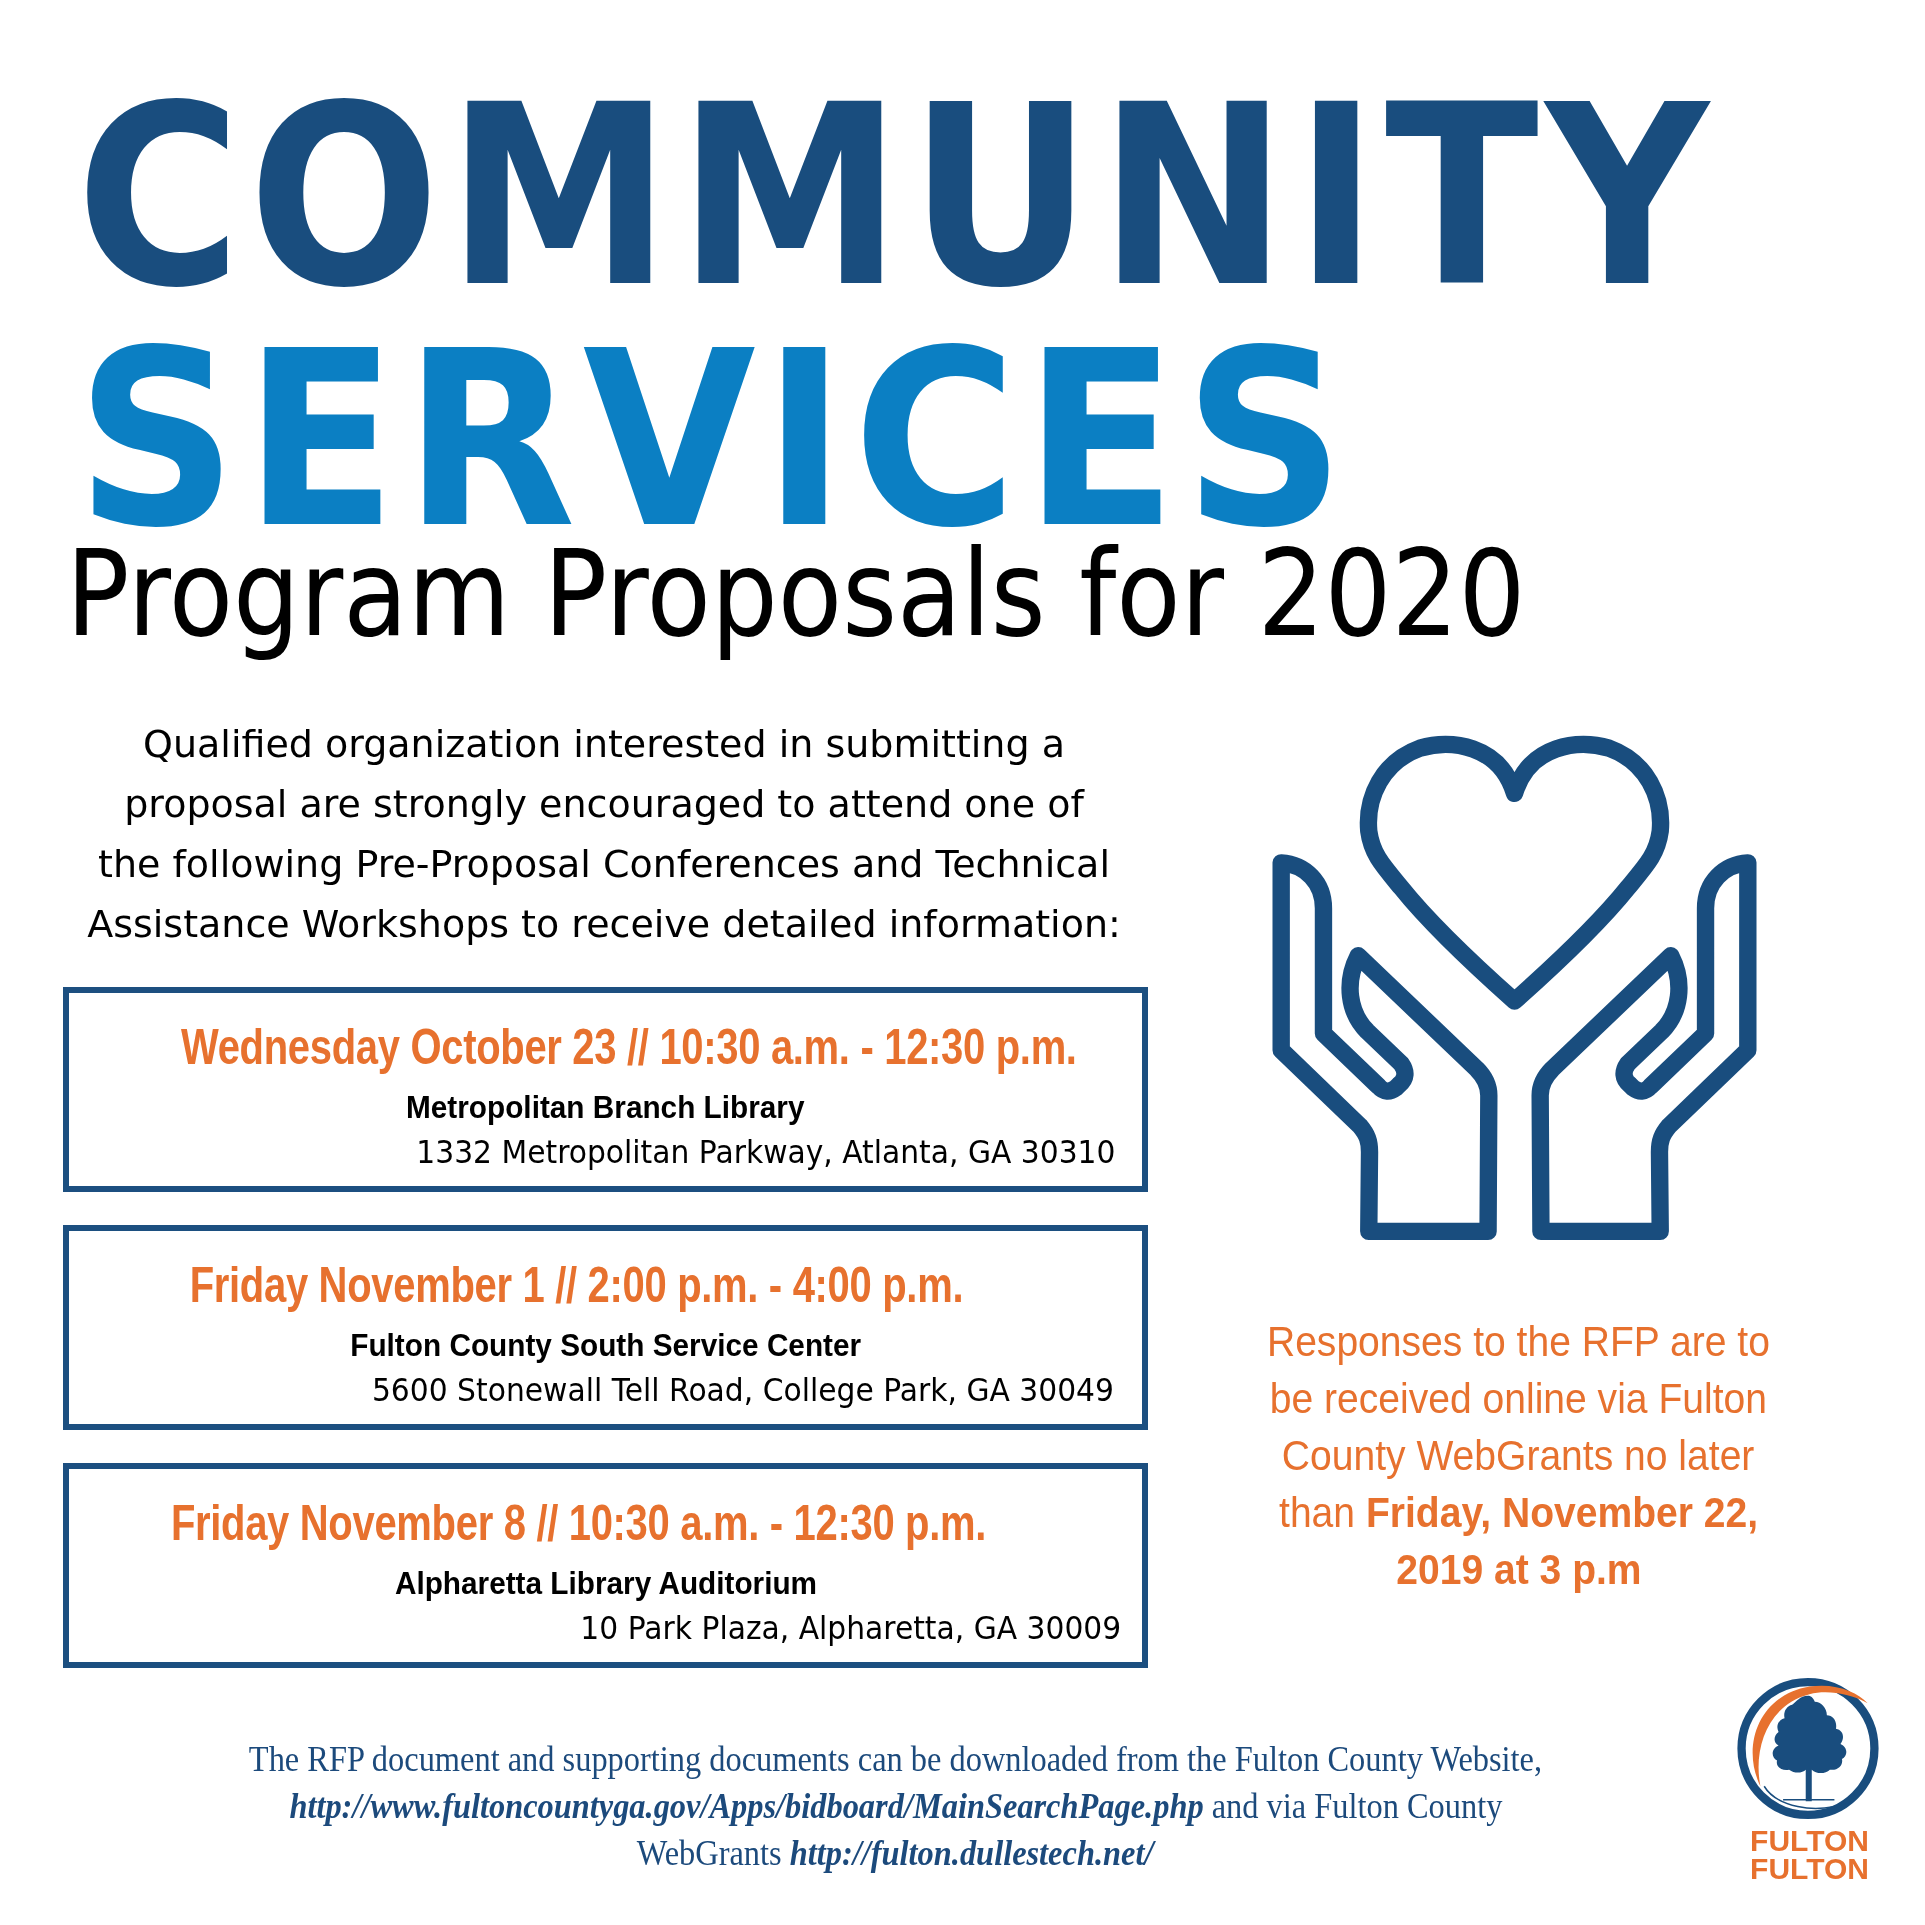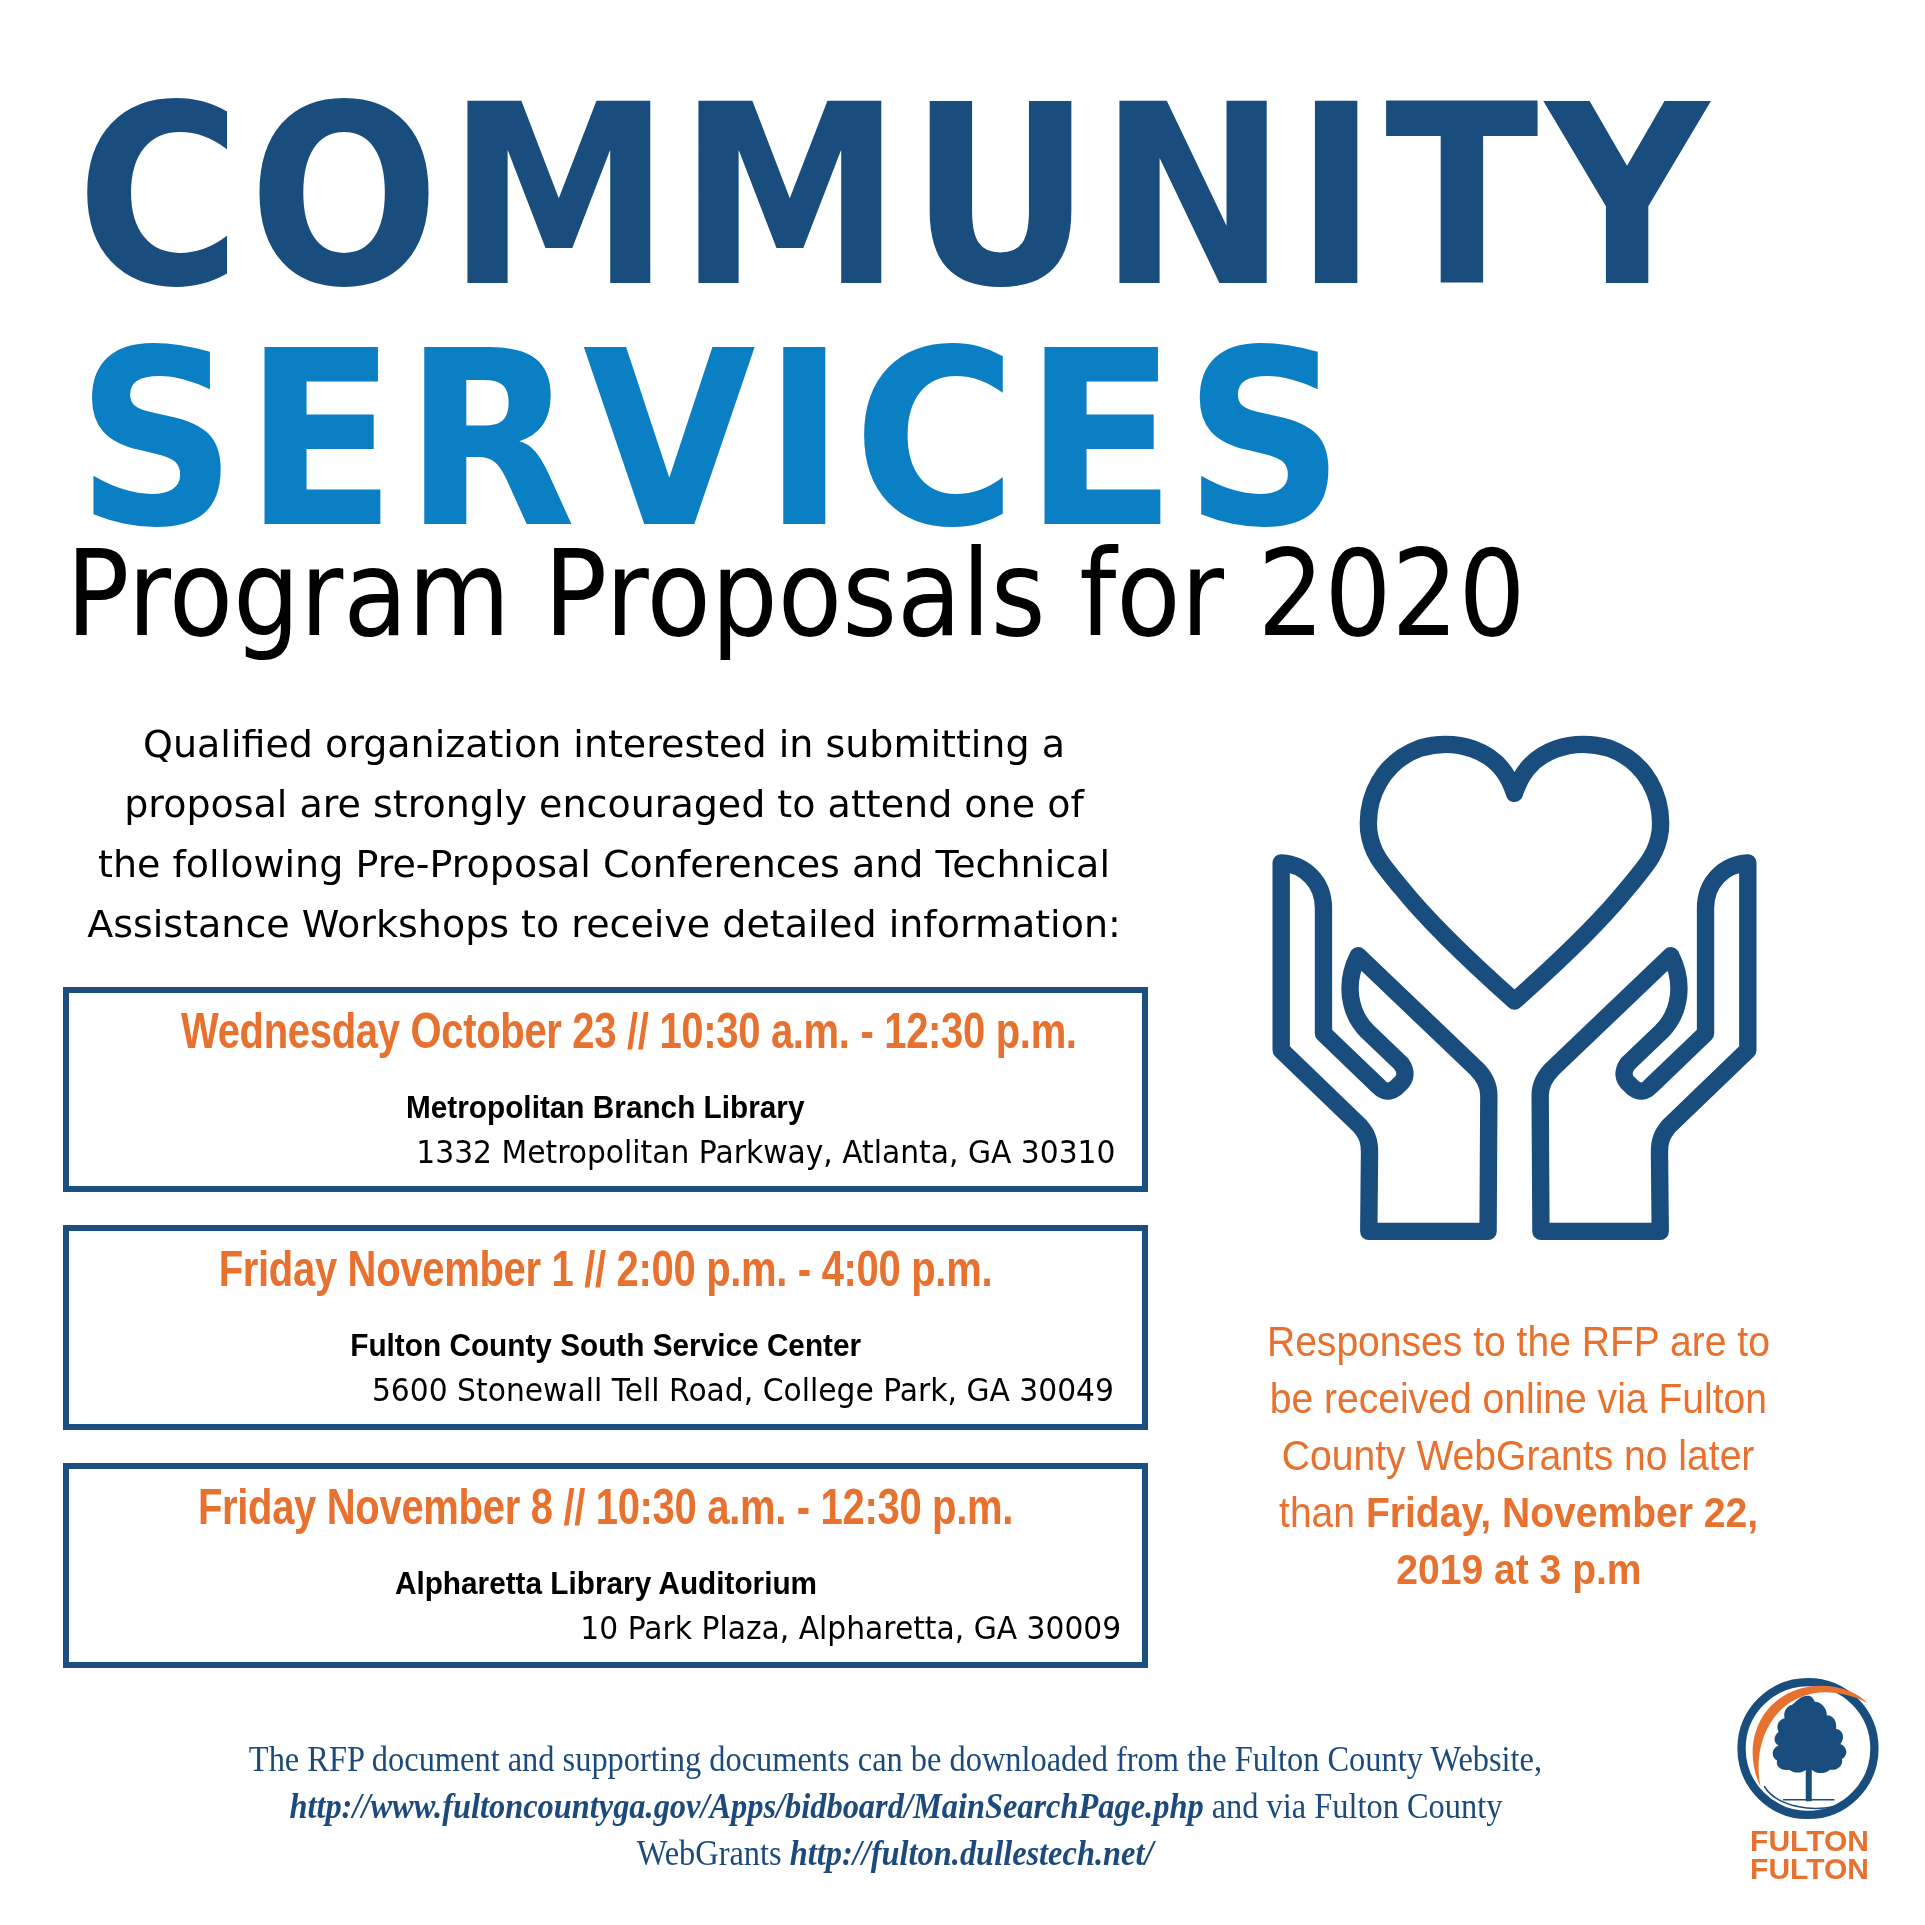--- a/index.html
+++ b/index.html
@@ -60,22 +60,21 @@
     position: absolute;
     left: 63px;
     width: 1085px;
     height: 205px;
     border: 6.8px solid;
     background: #fff;
   }
   .event-date {
     position: absolute;
     left: 0; right: 0;
-    top: 13px;
-    text-align: center;
+    top: 29px;
     font-family: "Liberation Sans", sans-serif;
     font-weight: bold;
     font-size: 50px;
     line-height: 1;
     white-space: nowrap;
   }
   .event-date > span { display: inline-block; transform: scaleX(0.80); letter-spacing: -0.4px; }
   .event-venue {
     position: absolute;
     left: 0; right: 0;
@@ -173,21 +172,21 @@
   <span>Assistance Workshops to receive detailed information:</span>
 </div>
 
 <div class="event-box" style="top:987px; border-color:#1c4f80;">
   <div class="event-date" style="color:#e7712e;"><span>Wednesday October 23 // 10:30 a.m. - 12:30 p.m.</span></div>
   <div class="event-venue"><span>Metropolitan Branch Library</span></div>
   <div class="event-address"><span>1332 Metropolitan Parkway, Atlanta, GA 30310</span></div>
 </div>
 
 <div class="event-box" style="top:1225px; border-color:#1c4f80;">
-  <div class="event-date" style="color:#e7712e;"><span>Friday November 1 // 2:00 p.m. - 4:00 p.m.</span></div>
+  <div class="event-date" style="color:#e7712e;padding-left:24px;"><span>Friday November 1 // 2:00 p.m. - 4:00 p.m.</span></div>
   <div class="event-venue"><span>Fulton County South Service Center</span></div>
   <div class="event-address"><span>5600 Stonewall Tell Road, College Park, GA 30049</span></div>
 </div>
 
 <div class="event-box" style="top:1463px; border-color:#1c4f80;">
   <div class="event-date" style="color:#e7712e;"><span>Friday November 8 // 10:30 a.m. - 12:30 p.m.</span></div>
   <div class="event-venue"><span>Alpharetta Library Auditorium</span></div>
   <div class="event-address"><span>10 Park Plaza, Alpharetta, GA 30009</span></div>
 </div>
 

